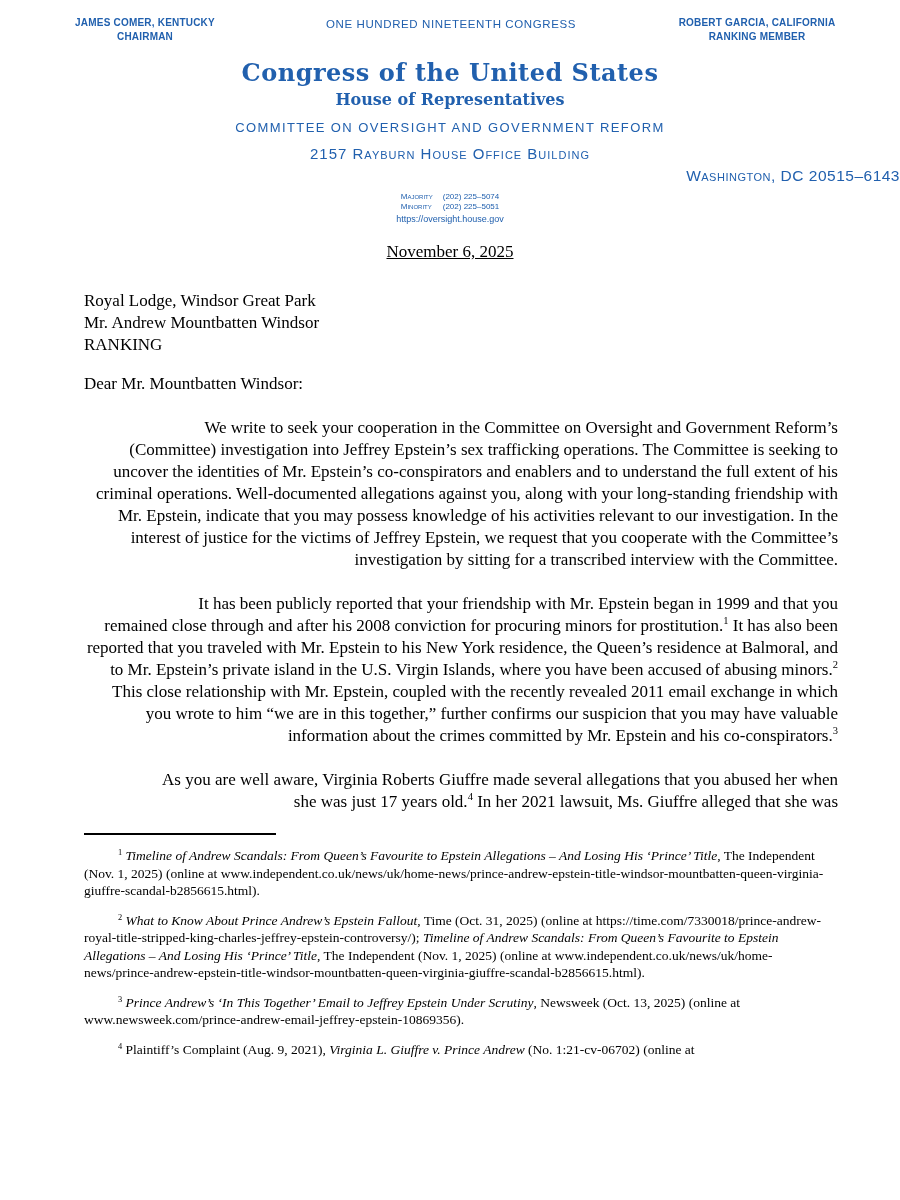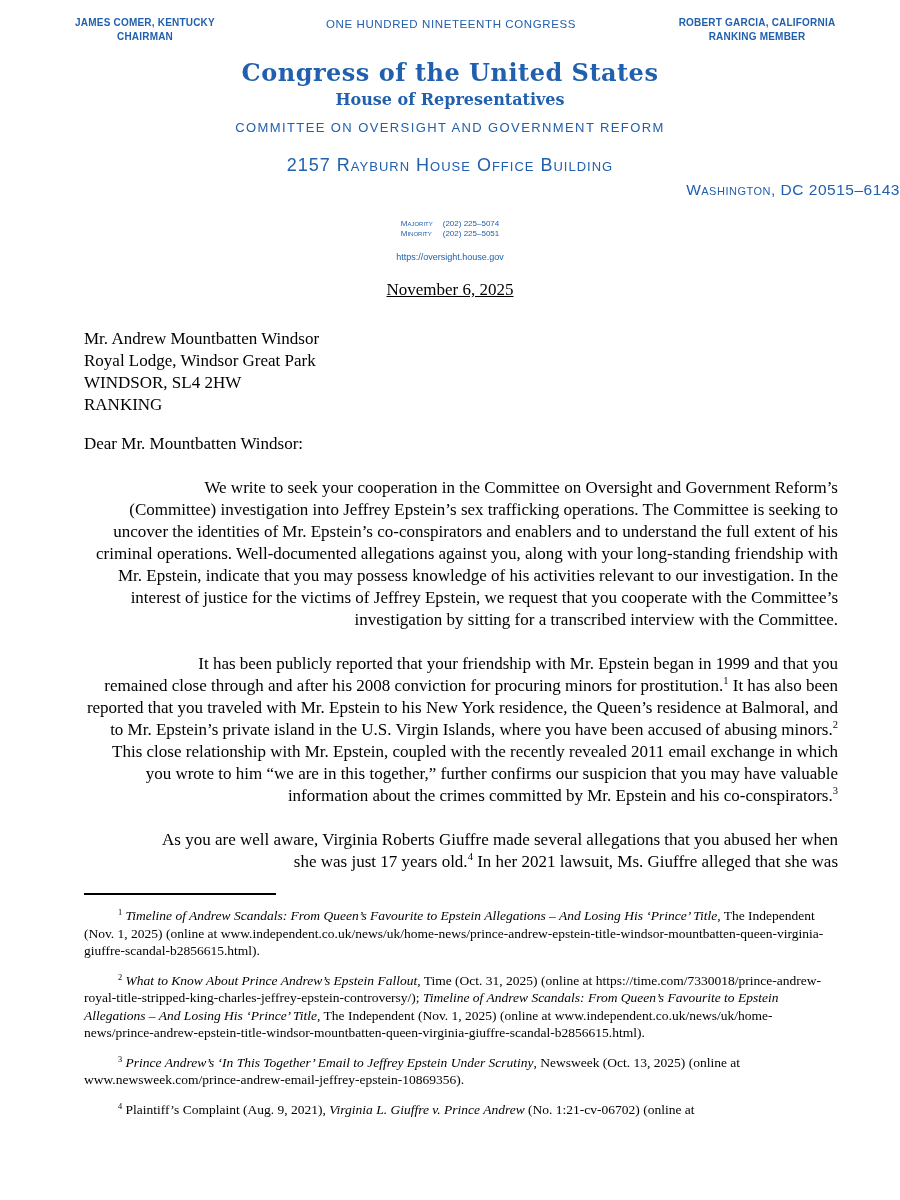--- a/index.html
+++ b/index.html
@@ -30,33 +30,33 @@
   }
   .lh-subtitle {
     font-family: "DejaVu Serif", serif; font-weight: bold; font-size: 16px;
     line-height: 1.1; margin-top: 5px;
   }
   .lh-committee {
     font-family: "Liberation Sans", sans-serif; font-size: 13px;
     letter-spacing: 1.4px; margin-top: 11px;
   }
   .lh-building {
-    font-family: "Liberation Sans", sans-serif; font-size: 18px;
-    font-variant: small-caps; letter-spacing: 1px; margin-top: 20px;
+    font-family: "Liberation Sans", sans-serif; font-size: 15px;
+    font-variant: small-caps; letter-spacing: 1px; margin-top: 10px;
   }
   .lh-city {
     font-family: "Liberation Sans", sans-serif; font-size: 15.5px;
     font-variant: small-caps; letter-spacing: .5px; margin-top: 5px; text-align: right;
   }
   .lh-phones {
     font-family: "Liberation Sans", sans-serif; font-size: 8px; line-height: 1.3;
-    margin-top: 20px; display: inline-block; text-align: left;
+    margin-top: 7px; display: inline-block; text-align: left;
   }
   .lh-phones .lbl { display: inline-block; width: 42px; font-variant: small-caps; }
-  .lh-site { font-family: "Liberation Sans", sans-serif; font-size: 9px; margin-top: 12px; }
+  .lh-site { font-family: "Liberation Sans", sans-serif; font-size: 9px; margin-top: 1px; }
   
   .dateline { text-align: center; font-size: 17px; margin-top: 18px; text-decoration: underline; }
   .content { margin: 0 62px 0 84px; font-size: 17px; line-height: 22px; }
   .recipient { margin-top: 28px; }
   .salutation { margin-top: 17px; }
   .bodyp { margin: 22px 0 0 0; text-indent: 60px; text-align: right; }
   sup { font-size: 0.62em; vertical-align: super; line-height: 0; }
   
   .fn-rule { width: 192px; border: 0; border-top: 2px solid #000; margin: 20px 0 0 0; }
   .footnote {
@@ -92,23 +92,22 @@
       <div><span class="lbl">Minority</span><span>(202) 225–5051</span></div>
     </div>
     <div class="lh-site">https://oversight.house.gov</div>
   </header>
 
   <div class="dateline">November 6, 2025</div>
 
   <div class="content">
 
     <div class="recipient">
+      <div>Royal Lodge, Windsor Great Park</div>
       <div>Mr. Andrew Mountbatten Windsor</div>
-      <div>Royal Lodge, Windsor Great Park</div>
-      <div>WINDSOR, SL4 2HW</div>
       <div>RANKING</div>
     </div>
 
     <div class="salutation">Dear Mr. Mountbatten Windsor:</div>
 
     <p class="bodyp"><span>We write to seek your cooperation in the Committee on Oversight and Government Reform’s (Committee) investigation into Jeffrey Epstein’s sex trafficking operations. The Committee is seeking to uncover the identities of Mr. Epstein’s co-conspirators and enablers and to understand the full extent of his criminal operations. Well-documented allegations against you, along with your long-standing friendship with Mr. Epstein, indicate that you may possess knowledge of his activities relevant to our investigation. In the interest of justice for the victims of Jeffrey Epstein, we request that you cooperate with the Committee’s investigation by sitting for a transcribed interview with the Committee.</span></p>
 
     <p class="bodyp"><span>It has been publicly reported that your friendship with Mr. Epstein began in 1999 and that you remained close through and after his 2008 conviction for procuring minors for prostitution.</span><sup>1</sup><span> It has also been reported that you traveled with Mr. Epstein to his New York residence, the Queen’s residence at Balmoral, and to Mr. Epstein’s private island in the U.S. Virgin Islands, where you have been accused of abusing minors.</span><sup>2</sup><span> This close relationship with Mr. Epstein, coupled with the recently revealed 2011 email exchange in which you wrote to him “we are in this together,” further confirms our suspicion that you may have valuable information about the crimes committed by Mr. Epstein and his co-conspirators.</span><sup>3</sup></p>
 
     <p class="bodyp"><span>As you are well aware, Virginia Roberts Giuffre made several allegations that you abused her when she was just 17 years old.</span><sup>4</sup><span> In her 2021 lawsuit, Ms. Giuffre alleged that she was</span></p>

